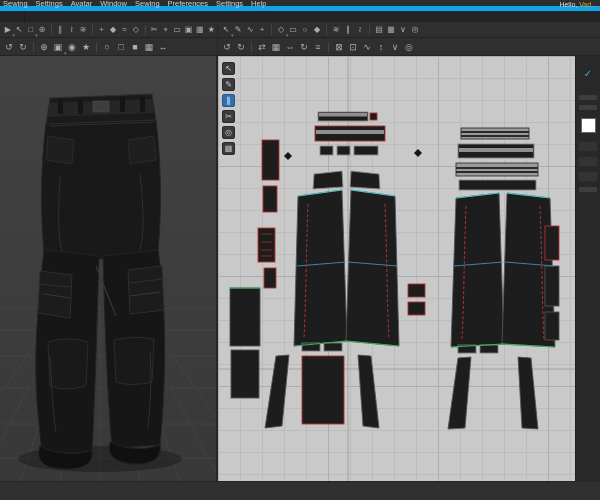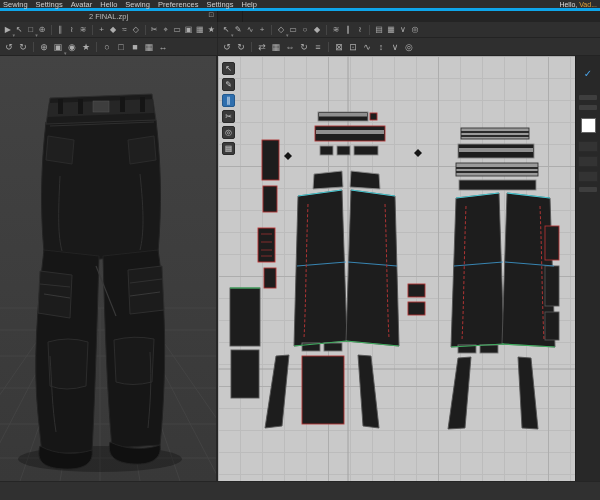--- a/index.html
+++ b/index.html
@@ -1,20 +1,20 @@
 <!DOCTYPE html>
 <html><head>
 <meta charset="utf-8">
 <style>
   html,body{margin:0;padding:0;background:#222;}
   .app{width:600px;height:500px;position:relative;overflow:hidden;
        font-family:"Liberation Sans",sans-serif;background:#2e2e2e;
        -webkit-font-smoothing:antialiased;}
   
-  .menu-bar{height:11px;background:#2d2d2d;border-bottom:3px solid #0ea5e9;
+  .menu-bar{height:11px;background:#2d2d2d;border-bottom:5px solid #0ea5e9;
             display:flex;align-items:center;font-size:7.5px;color:#cfcfcf;
             padding:0 3px;box-sizing:border-box;position:relative;}
   .menu-items{display:flex;}
   .menu-item{margin-right:8px;cursor:default;white-space:nowrap;}
   .greeting{position:absolute;right:3px;top:1px;font-size:7px;color:#ddd;}
   .greeting .gname{color:#e0a33c;}
   
   .title-bar{height:11px;background:#242424;display:flex;font-size:7.5px;color:#b8b8b8;}
   .tb-sec{position:relative;display:flex;align-items:center;justify-content:center;
           border-right:1px solid #1c1c1c;box-sizing:border-box;background:#2a2a2a;}
@@ -66,34 +66,30 @@
 </head>
 <body>
 
 <div class="app">
 
   <div class="menu-bar">
     <div id="menu-items" class="menu-items">
         <span class="menu-item">Sewing</span>
         <span class="menu-item">Settings</span>
         <span class="menu-item">Avatar</span>
-        <span class="menu-item">Hello</span>
+        <span class="menu-item">Window</span>
         <span class="menu-item">Sewing</span>
         <span class="menu-item">Preferences</span>
         <span class="menu-item">Settings</span>
         <span class="menu-item">Help</span>
       </div>
     <div class="greeting"><span>Hello, </span><span class="gname">Vad...</span></div>
   </div>
 
   <div class="title-bar">
-    <div class="tb-sec w3d">
-      <span class="tab-label">2 FINAL.zpj</span>
-      <span class="win-ctl">⊡</span>
-    </div>
     <div class="tb-sec wside"></div>
   </div>
 
   <div class="toolbar r1">
     <div id="tb1-3d" class="tb-group w3d">
         <span class="tbi">▶<i class="caret">▾</i></span>
         <span class="tbi">↖</span>
         <span class="tbi">□<i class="caret">▾</i></span>
         <span class="tbi">⊕</span>
         <span class="tbsep"></span>

